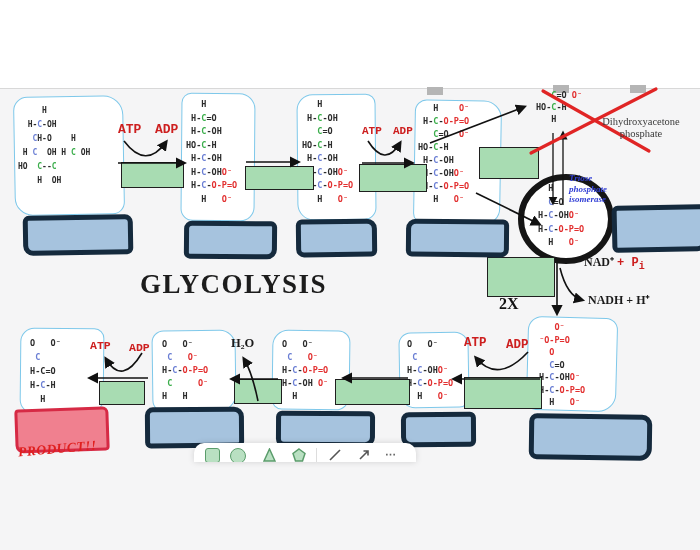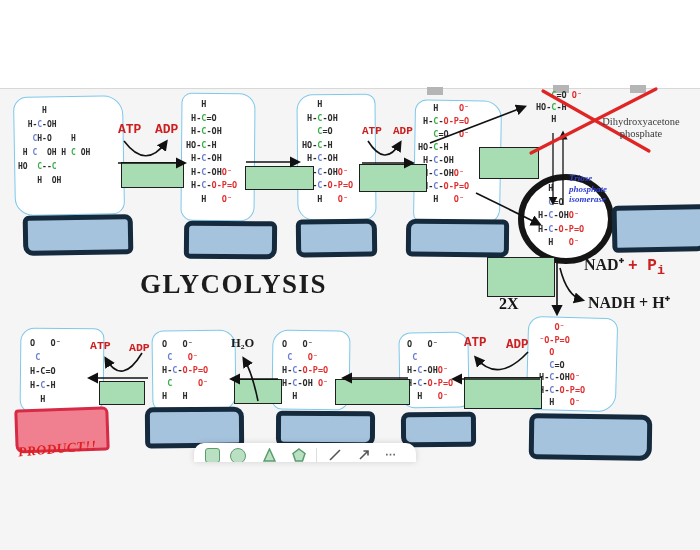--- a/index.html
+++ b/index.html
@@ -21,21 +21,21 @@
        font-size:8.5px;line-height:13px;color:#2b2b2b;}
   .mline{white-space:pre;}
   .c-k{color:#2b2b2b}.c-b{color:#6b7fd4}.c-g{color:#3cae4c}.c-r{color:#e23030}
   .serifb{font-family:"Liberation Serif","DejaVu Serif",serif;font-weight:bold;}
   .red{color:var(--text-red);font-family:Liberation Mono, monospace;}
   .title{font-size:27px;letter-spacing:1.5px;color:#1c1c1c;}
   .rxn{font-size:12.5px;}
   .dhap-lbl{font-size:10.5px;line-height:12px;color:#3a3a3a;font-family:"Liberation Serif",serif;}
   .tpi-lbl{font-size:9px;line-height:10.5px;color:var(--tpi-blue);
            font-family:"Liberation Serif",serif;font-style:italic;font-weight:bold;}
-  .nadtxt{font-size:16px;font-family:"Liberation Serif",serif;font-weight:bold;color:#1b1b1b;}
+  .nadtxt{font-size:12px;font-family:"Liberation Serif",serif;font-weight:bold;color:#1b1b1b;}
   .product-box{position:absolute;background:var(--product-fill);border:3px solid var(--product-border);}
   .product-txt{position:absolute;color:#e01f1f;font-style:italic;font-weight:bold;
                font-size:13.5px;letter-spacing:.5px;font-family:"Liberation Serif",serif;}
   .toolbar{position:absolute;left:194px;top:443px;width:222px;height:19px;background:#fff;
            border-radius:10px 10px 0 0;box-shadow:0 0 6px rgba(0,0,0,.15);overflow:hidden;}
   .tb-ic{position:absolute;top:5px;}
   svg.layer{position:absolute;left:0;top:0;pointer-events:none;}
 </style>
 </head>
 <body>

